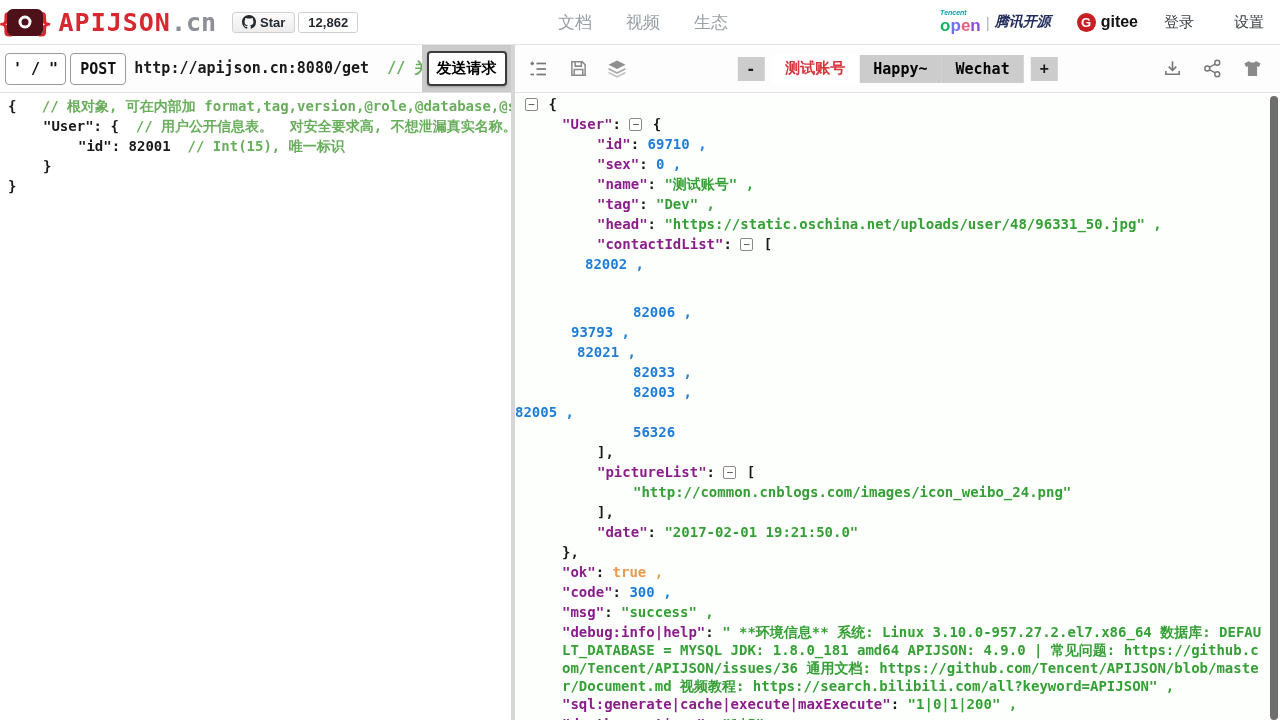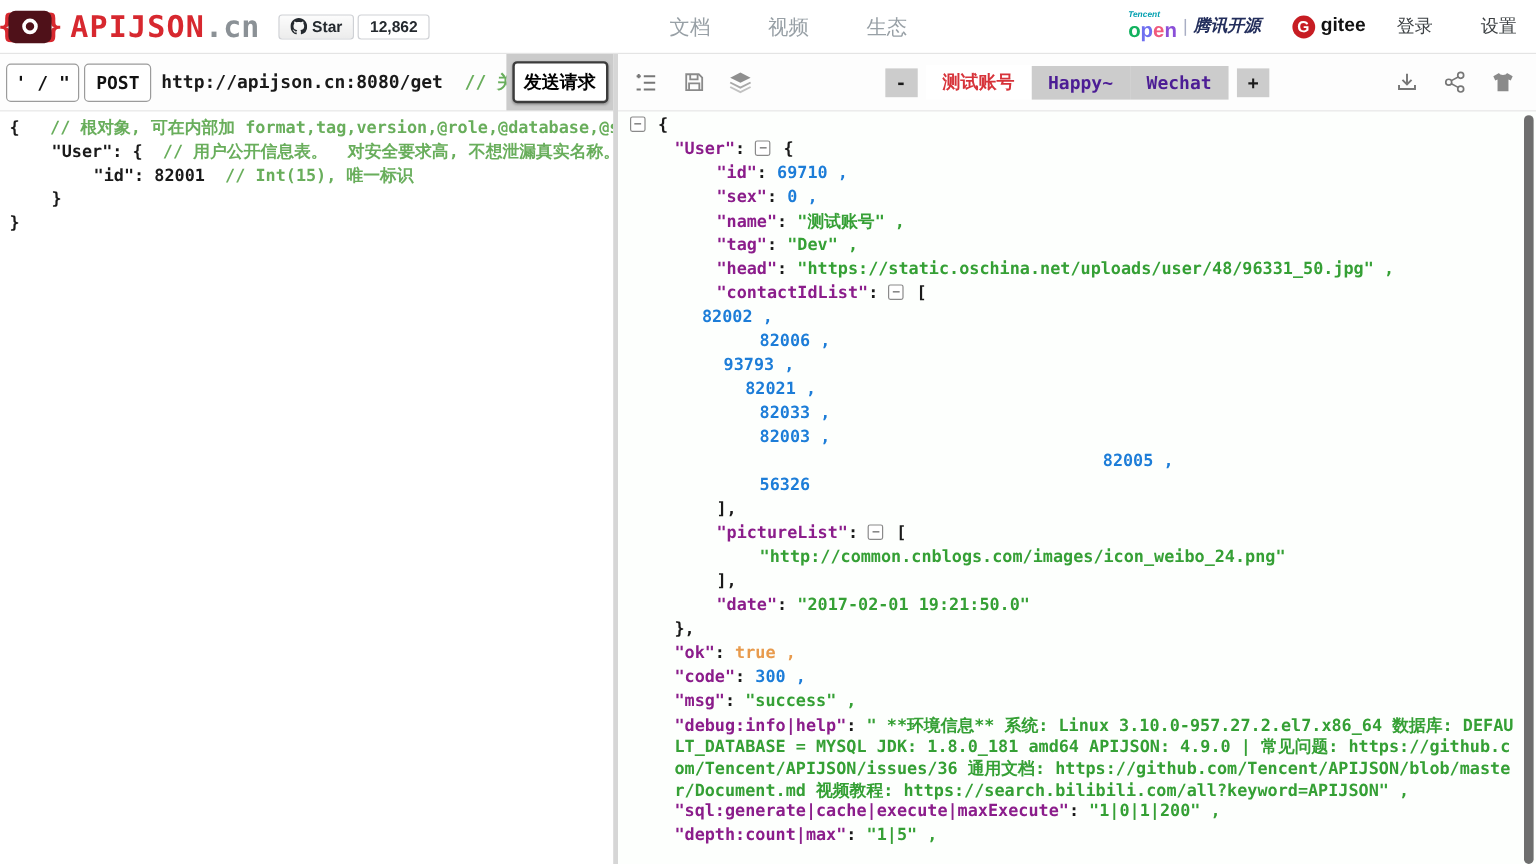--- a/index.html
+++ b/index.html
@@ -14,21 +14,21 @@
   .brace { color:#d7282f; font:700 27px "DejaVu Sans Mono", monospace; line-height:1; }
   .brace.l { margin-right:-7px; margin-left:-4px; }
   .brace.r { margin-left:-7px; }
   .logo-badge { width:36px; height:27px; background:#4f1119; border-radius:6px; position:relative; z-index:1; }
   .logo-ring { position:absolute; left:50%; top:50%; width:13px; height:13px; border:3.5px solid #fff; border-radius:50%; transform:translate(-50%,-50%); }
   .brand { font:700 25px "DejaVu Sans Mono", monospace; color:#d7282f; letter-spacing:1px; margin-left:6px; }
   .brand-suffix { font:700 25px "DejaVu Sans Mono", monospace; color:#8b9196; }
   .star-widget { display:flex; align-items:stretch; margin-left:16px; }
   .star-btn { display:flex; align-items:center; gap:4px; border:1px solid #cfd1d5; background:linear-gradient(#fcfcfc,#ececec); border-radius:3px; padding:2px 9px; font-weight:700; font-size:13px; color:#24292e; }
   .star-count { border:1px solid #cfd1d5; background:#fff; border-radius:3px; padding:2px 9px; margin-left:3px; font-weight:700; font-size:13px; color:#24292e; display:flex; align-items:center; }
-  .hnav { position:absolute; left:558px; display:flex; gap:48px; }
+  .hnav { position:absolute; left:558px; display:flex; gap:34px; }
   .hnav-item { font-size:17px; color:#98a0a6; cursor:pointer; }
   .header-right { margin-left:auto; display:flex; align-items:center; gap:26px; padding-right:16px; }
   .tencent { display:flex; align-items:center; gap:5px; }
   .t-col { display:flex; flex-direction:column; line-height:1; }
   .t-small { font-size:7px; font-weight:700; color:#00a0b0; font-style:italic; }
   .t-open { font:700 17px "Liberation Sans", sans-serif; letter-spacing:0; }
   .t-open .c1{color:#12b25f}.t-open .c2{color:#6f6ff0}.t-open .c3{color:#f05a7d}.t-open .c4{color:#8a4fd8}
   .t-sep { color:#a9aec4; font-size:15px; }
   .t-label { font:700 italic 14px "Liberation Sans", sans-serif; color:#232e5c;text-align:center; }
   .gitee { display:flex; align-items:center; gap:5px; }
@@ -47,21 +47,21 @@
   .send-wrap { position:absolute; right:0; top:0; bottom:0; width:89px; background:#cbcbcb; display:flex; align-items:center; justify-content:center; }
   .send-btn { border:2px solid #3c3c3c; background:#fff; border-radius:4px; font:700 15px "Liberation Sans", sans-serif; padding:6px 8px; cursor:pointer; box-shadow:0 1px 2px rgba(0,0,0,.25); }
   .tb-right { position:absolute; left:515px; right:0; top:0; bottom:0; display:flex; align-items:center; }
   .tb-icons { display:flex; align-items:center; gap:19px; margin-left:14px; }
   .tb-icons.right { margin-left:auto; margin-right:18px; gap:20px; }
   .icon-btn { width:20px; height:20px; cursor:pointer; display:flex; align-items:center; justify-content:center; }
   .tabs { position:absolute; left:50%; transform:translateX(-50%); display:flex; align-items:center; }
   .tab-sq { background:#cccccc; font:700 15px "DejaVu Sans Mono", monospace; padding:3px 9px; cursor:pointer; }
   .tab-sq.minus { margin-right:7px; }
   .tab-sq.plus { margin-left:7px; }
-  .tab { font:700 15px "DejaVu Sans Mono", monospace; padding:5px 14px; background:#cccccc; color:#4c1d95; cursor:pointer; }
+  .tab { font:700 15px "DejaVu Sans Mono", monospace; padding:5px 14px; background:#cccccc; color:#000000; cursor:pointer; }
   .tab.active { background:#fff; color:#d7333a; }
   
   .main { position:relative; height:627px; display:flex; }
   .divider { position:absolute; left:511px; top:-48px; bottom:0; width:4px; background:#d6d6d6; z-index:5; }
   .editor { width:511px; height:100%; background:#fff; padding-top:5px; overflow:hidden; cursor:text; }
   .response { width:765px; margin-left:4px; height:100%; background:#fdfffd; padding:3px 16px 0 0; overflow:hidden; position:relative; }
   .code-line { line-height:20px; min-height:20px; font:700 14px "DejaVu Sans Mono", monospace; }
   .editor .code-line { white-space:pre; }
   .response .code-line { white-space:pre-wrap; word-break:break-all; }
   .sg-p { color:#1a1a1a; }
@@ -200,26 +200,26 @@
     <div>
         <div class="code-line" style="padding-left: 10px;"><span class="collapse">−</span><span class="sg-p"> {</span></div>
         <div class="code-line" style="padding-left: 47px;"><span class="sg-k">"User"</span><span class="sg-p">: </span><span class="collapse">−</span><span class="sg-p"> {</span></div>
         <div class="code-line" style="padding-left: 82px;"><span class="sg-k">"id"</span><span class="sg-p">: </span><span class="sg-n">69710 ,</span></div>
         <div class="code-line" style="padding-left: 82px;"><span class="sg-k">"sex"</span><span class="sg-p">: </span><span class="sg-n">0 ,</span></div>
         <div class="code-line" style="padding-left: 82px;"><span class="sg-k">"name"</span><span class="sg-p">: </span><span class="sg-s">"测试账号" ,</span></div>
         <div class="code-line" style="padding-left: 82px;"><span class="sg-k">"tag"</span><span class="sg-p">: </span><span class="sg-s">"Dev" ,</span></div>
         <div class="code-line" style="padding-left: 82px;"><span class="sg-k">"head"</span><span class="sg-p">: </span><span class="sg-s">"https://static.oschina.net/uploads/user/48/96331_50.jpg" ,</span></div>
         <div class="code-line" style="padding-left: 82px;"><span class="sg-k">"contactIdList"</span><span class="sg-p">: </span><span class="collapse">−</span><span class="sg-p"> [</span></div>
         <div class="code-line" style="padding-left: 70px;"><span class="sg-n">82002 ,</span></div>
-        <div class="code-line" style="padding-left: 118px;"><span class="sg-n">82006 ,</span></div>
-        <div class="code-line" style="padding-left: 88px;"><span class="sg-n">93793 ,</span></div>
-        <div class="code-line" style="padding-left: 106px;"><span class="sg-n">82021 ,</span></div>
+        <div class="code-line" style="padding-left: 118px; margin-top: 28px;"><span class="sg-n">82006 ,</span></div>
+        <div class="code-line" style="padding-left: 56px;"><span class="sg-n">93793 ,</span></div>
+        <div class="code-line" style="padding-left: 62px;"><span class="sg-n">82021 ,</span></div>
         <div class="code-line" style="padding-left: 118px;"><span class="sg-n">82033 ,</span></div>
         <div class="code-line" style="padding-left: 118px;"><span class="sg-n">82003 ,</span></div>
-        <div class="code-line" style="padding-left: 118px; text-align: center;"><span class="sg-n">82005 ,</span></div>
+        <div class="code-line" style=""><span class="sg-n">82005 ,</span></div>
         <div class="code-line" style="padding-left: 118px;"><span class="sg-n">56326</span></div>
         <div class="code-line" style="padding-left: 82px;"><span class="sg-p">],</span></div>
         <div class="code-line" style="padding-left: 82px;"><span class="sg-k">"pictureList"</span><span class="sg-p">: </span><span class="collapse">−</span><span class="sg-p"> [</span></div>
         <div class="code-line" style="padding-left: 118px;"><span class="sg-s">"http://common.cnblogs.com/images/icon_weibo_24.png"</span></div>
         <div class="code-line" style="padding-left: 82px;"><span class="sg-p">],</span></div>
         <div class="code-line" style="padding-left: 82px;"><span class="sg-k">"date"</span><span class="sg-p">: </span><span class="sg-s">"2017-02-01 19:21:50.0"</span></div>
         <div class="code-line" style="padding-left: 47px;"><span class="sg-p">},</span></div>
         <div class="code-line" style="padding-left: 47px;"><span class="sg-k">"ok"</span><span class="sg-p">: </span><span class="sg-b">true ,</span></div>
         <div class="code-line" style="padding-left: 47px;"><span class="sg-k">"code"</span><span class="sg-p">: </span><span class="sg-n">300 ,</span></div>
         <div class="code-line" style="padding-left: 47px;"><span class="sg-k">"msg"</span><span class="sg-p">: </span><span class="sg-s">"success" ,</span></div>

